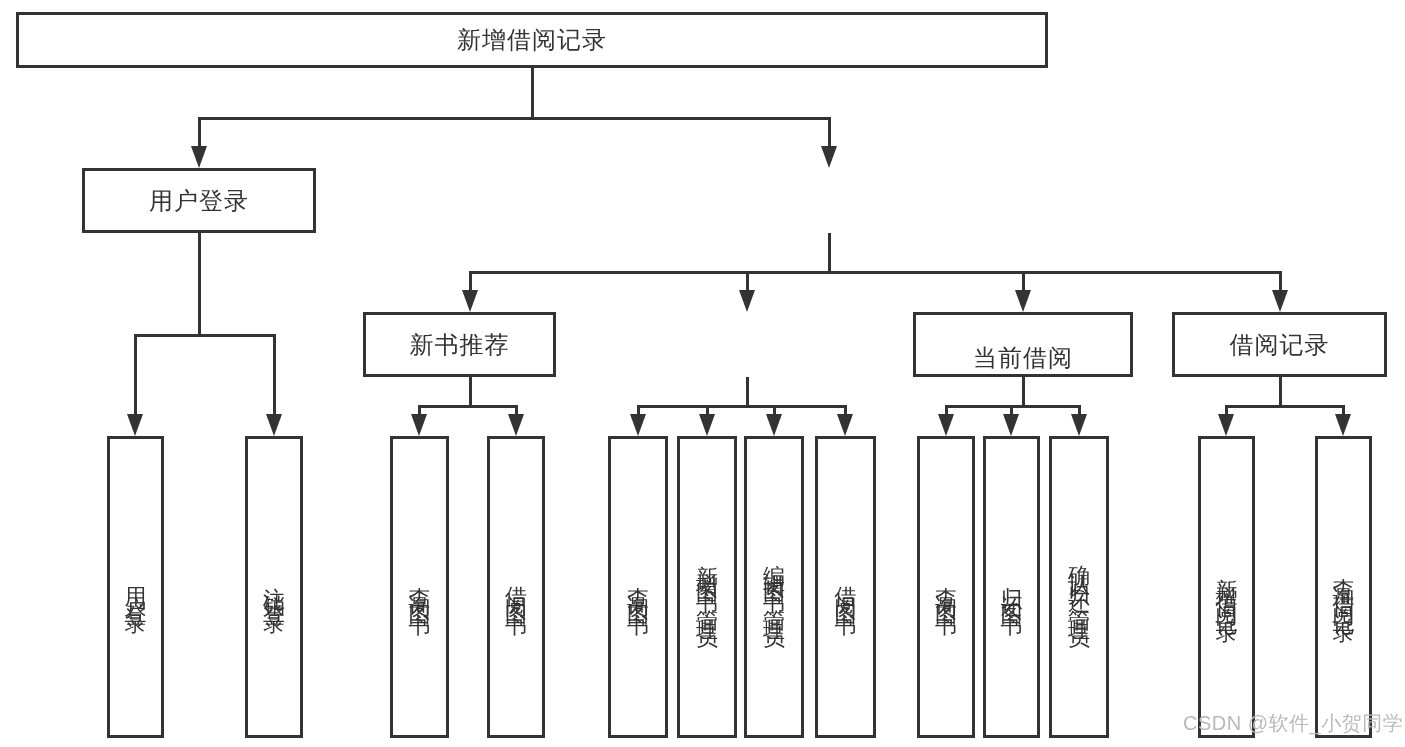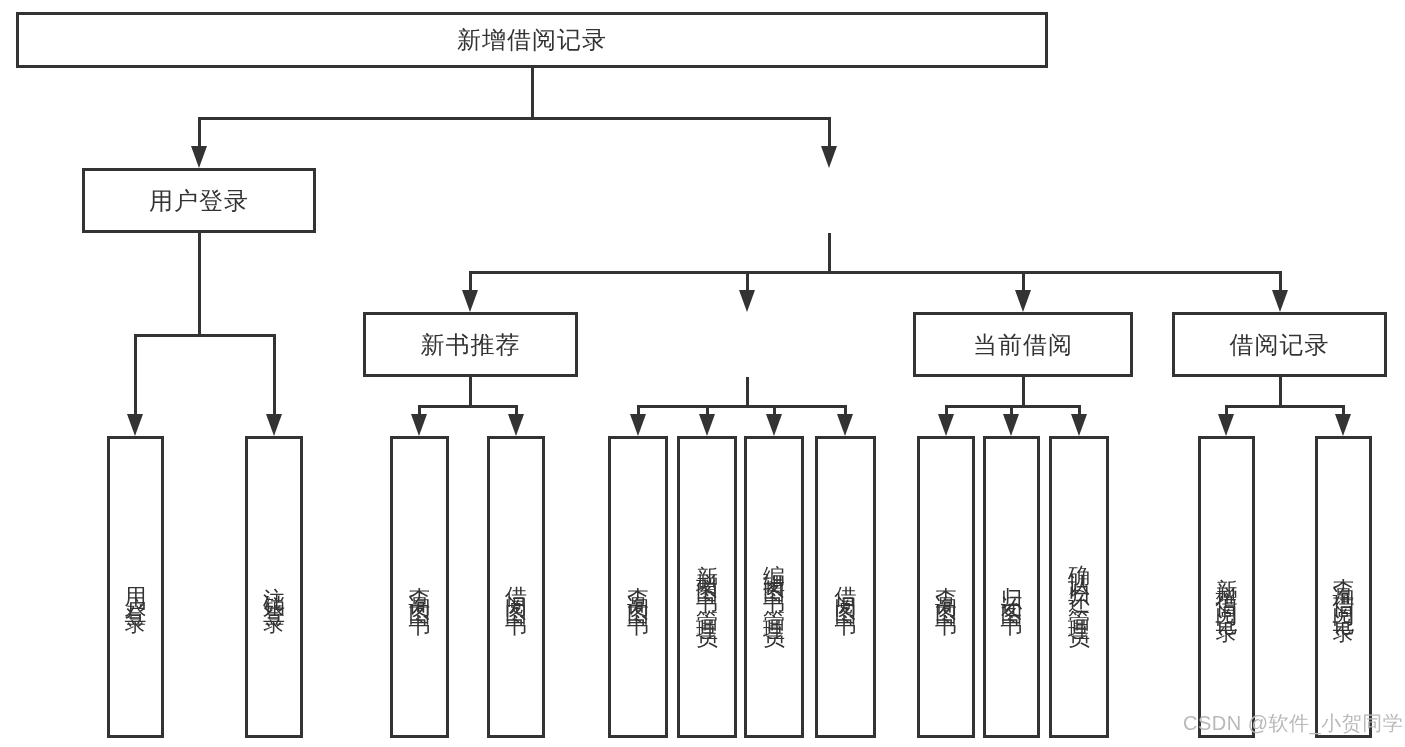--- a/index.html
+++ b/index.html
@@ -108,24 +108,24 @@
   <div class="h" style="left:469px; top:271px; width:813px;"></div>
   <div class="v" style="left:469px; top:271px; height:21px;"></div>
   <div class="ah" style="left:462px; top:290px;"></div>
   <div class="v" style="left:746px; top:271px; height:21px;"></div>
   <div class="ah" style="left:739px; top:290px;"></div>
   <div class="v" style="left:1022px; top:271px; height:21px;"></div>
   <div class="ah" style="left:1015px; top:290px;"></div>
   <div class="v" style="left:1279px; top:271px; height:21px;"></div>
   <div class="ah" style="left:1272px; top:290px;"></div>
 
-  <div class="node" style="left:363px; top:312px; width:215px; height:65px;text-align:center;">
+  <div class="node" style="left:363px; top:312px; width:193px; height:65px;text-align:center;">
     <span>新书推荐</span>
   </div>
-  <div class="node" style="left:913px; top:312px; width:220px; height:65px;">
+  <div class="node" style="left:913px; top:312px; width:220px; height:65px;align-items:flex-end;">
     <span>当前借阅</span>
   </div>
   <div class="node" style="left:1172px; top:312px; width:215px; height:65px;">
     <span>借阅记录</span>
   </div>
 
   <div class="v" style="left:469px; top:377px; height:31px;"></div>
   <div class="h" style="left:418px; top:405px; width:100px;"></div>
   <div class="v" style="left:418px; top:405px; height:12px;"></div>
   <div class="ah" style="left:411px; top:414px;"></div>

